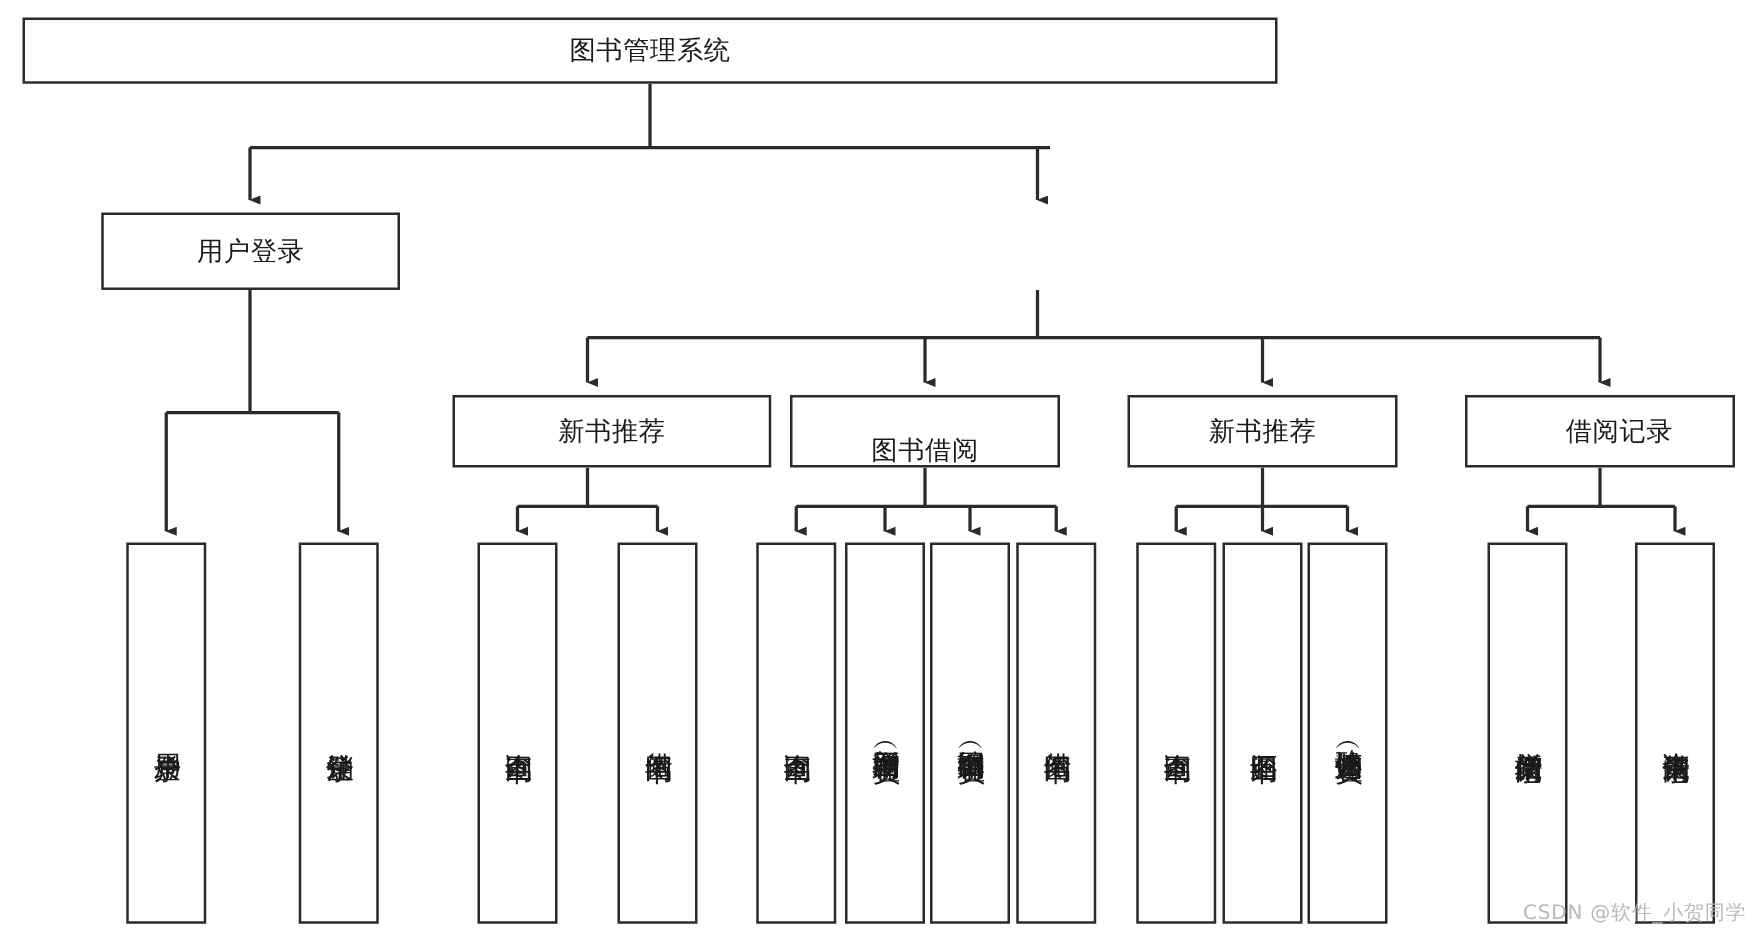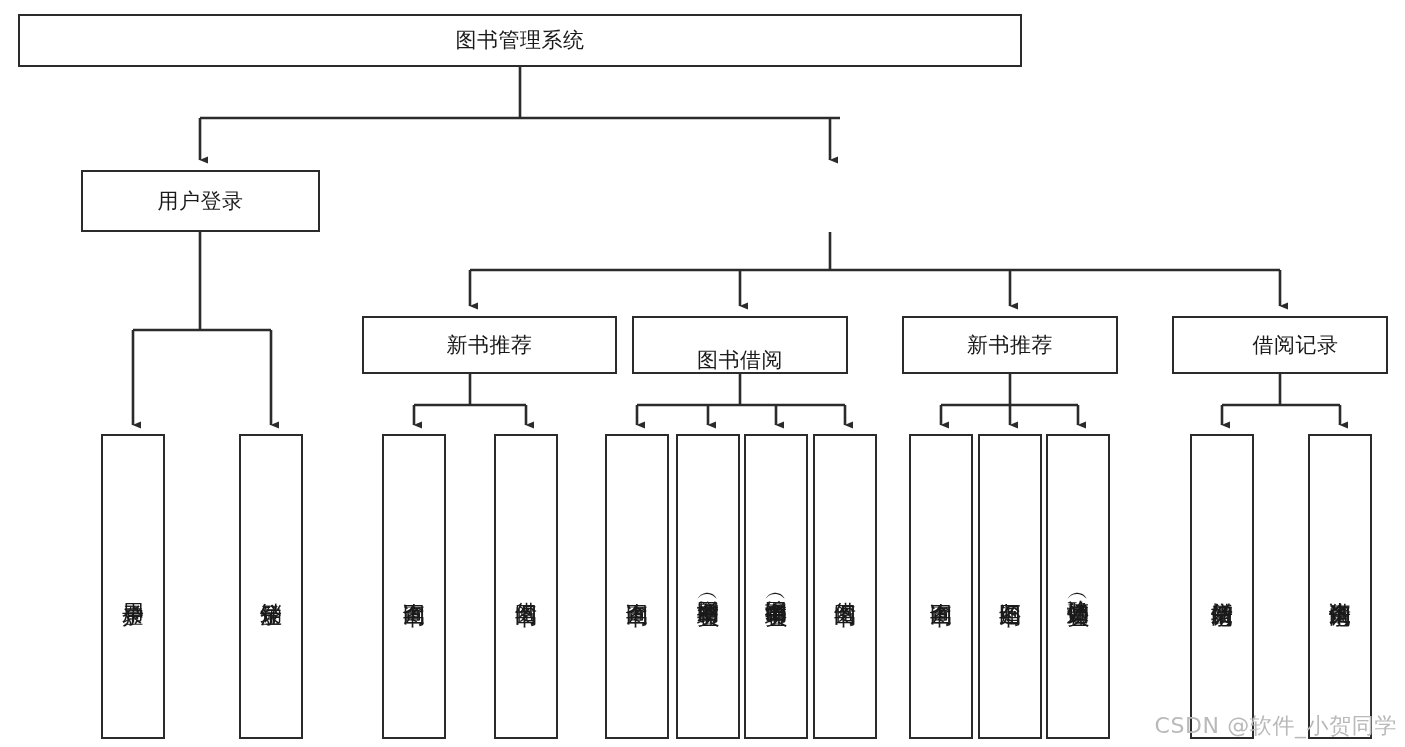--- a/index.html
+++ b/index.html
@@ -54,21 +54,21 @@
     line-height: 1.18;
     letter-spacing: 1px;
     white-space: normal;
     max-height: 100%;
     text-align: center;
   }
   #watermark {
     position: absolute;
     right: 8px;
     bottom: 6px;
-    font-size: 22px;
+    font-size: 16px;
     color: #b9b9b9;
     letter-spacing: 0.6px;
     z-index: 3;
     white-space: nowrap;
     pointer-events: none;
   }
 </style>
 </head>
 <body>
 

